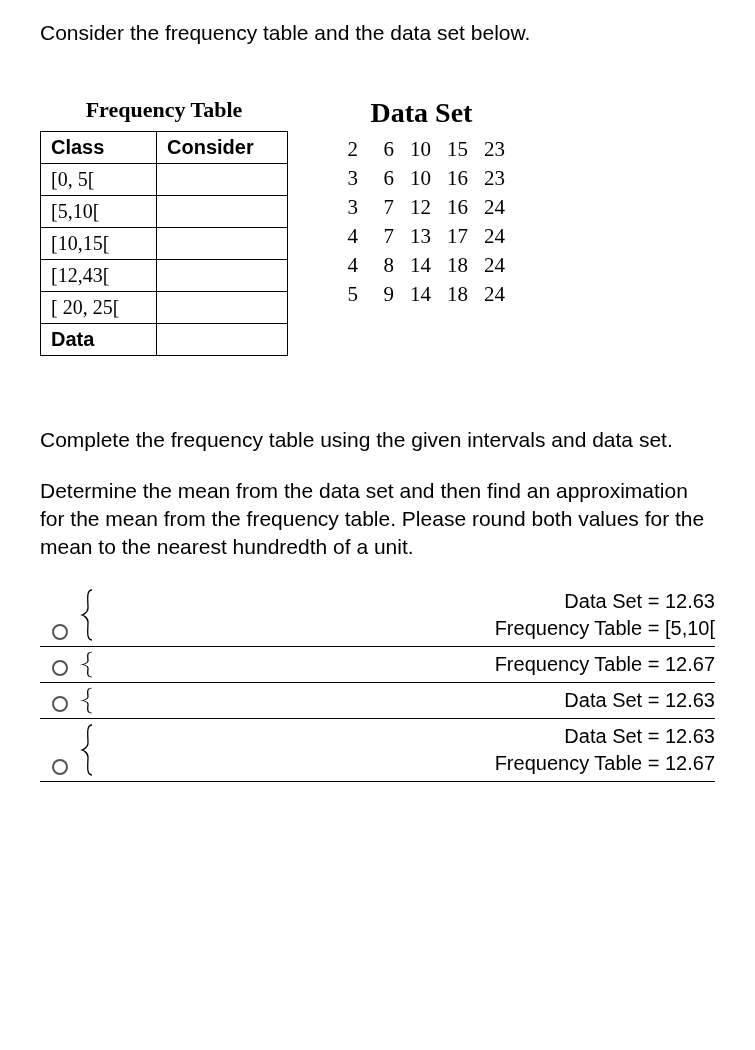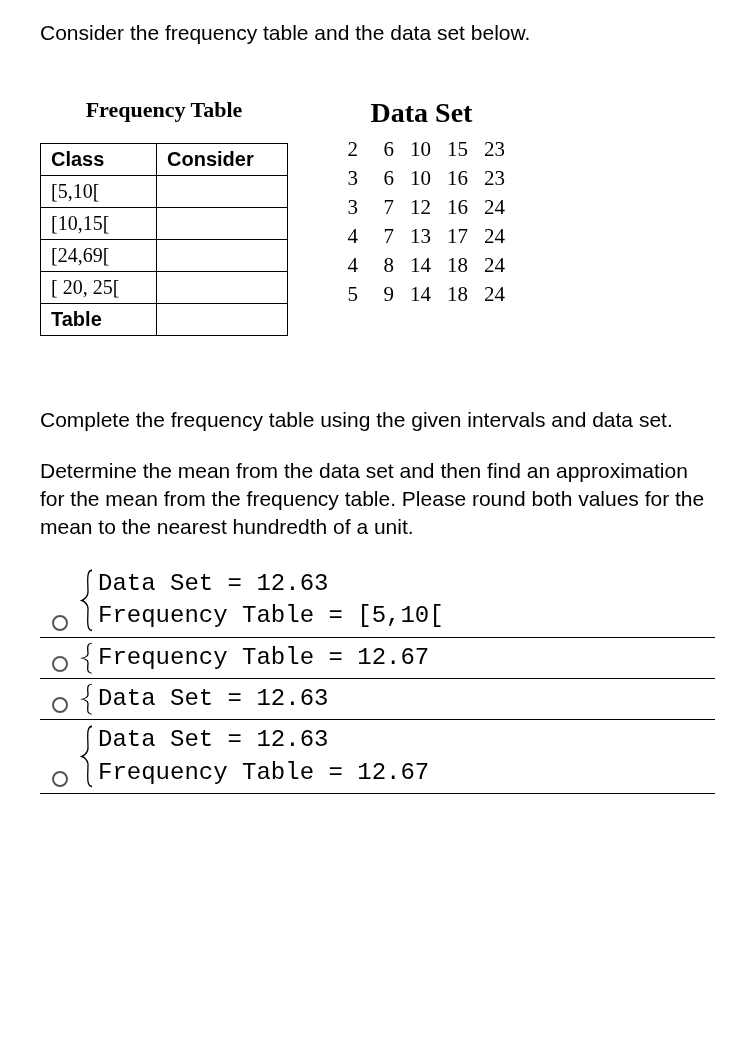--- a/index.html
+++ b/index.html
@@ -26,21 +26,21 @@
     gap: 50px;
     margin-bottom: 70px;
   }
   .left-col { }
   .right-col { }
   .section-title {
     font-weight: bold;
     font-size: 22px;
     font-family: "Times New Roman", Times, serif;
     text-align: center;
-    margin-bottom: 20px;
+    margin-bottom: 8px;
   }
   table.freq {
     border-collapse: collapse;
     font-size: 20px;
     border-radius: 18px;
   }
   table.freq th, table.freq td {
     border: 1px solid #000;
     padding: 4px 10px;
     text-align: left;
@@ -102,25 +102,26 @@
   }
   .radio {
     width: 16px;
     height: 16px;
     border: 2px solid #555;
     border-radius: 50%;
     box-sizing: border-box;
   }
   .option-body {
     flex: 1;
-    font-family: Liberation Mono, monospace;
-    font-size: 24px;
+    font-family: Liberation Sans, sans-serif;
+    font-size: 20px;
     line-height: 1.35;
     position: relative;
     padding-left: 18px;
+    text-align: right;
   }
   .brace {
     position: absolute;
     left: 0;
     top: 0;
     bottom: 0;
     width: 14px;
   }
   .brace svg {
     height: 100%;
@@ -139,37 +140,41 @@
   <div class="two-col">
     <div class="left-col">
       <div class="section-title">Frequency Table</div>
       <table class="freq">
         <tbody>
             <tr>
           <th>Class</th>
           <th>Consider</th>
         </tr>
         <tr>
+          <td class="class-cell">[0, 5[</td>
+          <td class="freq-cell"></td>
+        </tr>
+        <tr>
           <td class="class-cell">[5,10[</td>
           <td class="freq-cell"></td>
         </tr>
         <tr>
           <td class="class-cell">[10,15[</td>
           <td class="freq-cell"></td>
         </tr>
         <tr>
-          <td class="class-cell">[24,69[</td>
+          <td class="class-cell">[12,43[</td>
           <td class="freq-cell"></td>
         </tr>
         <tr>
           <td class="class-cell">[ 20, 25[</td>
           <td class="freq-cell"></td>
         </tr>
         <tr>
-          <td class="total-label">Table</td>
+          <td class="total-label">Data</td>
           <td class="freq-cell"></td>
         </tr>
       </tbody>
         </table>
     </div>
 
     <div class="right-col">
       <div class="dataset-title">Data Set</div>
       <div class="dataset-grid">
         <span>2</span>

